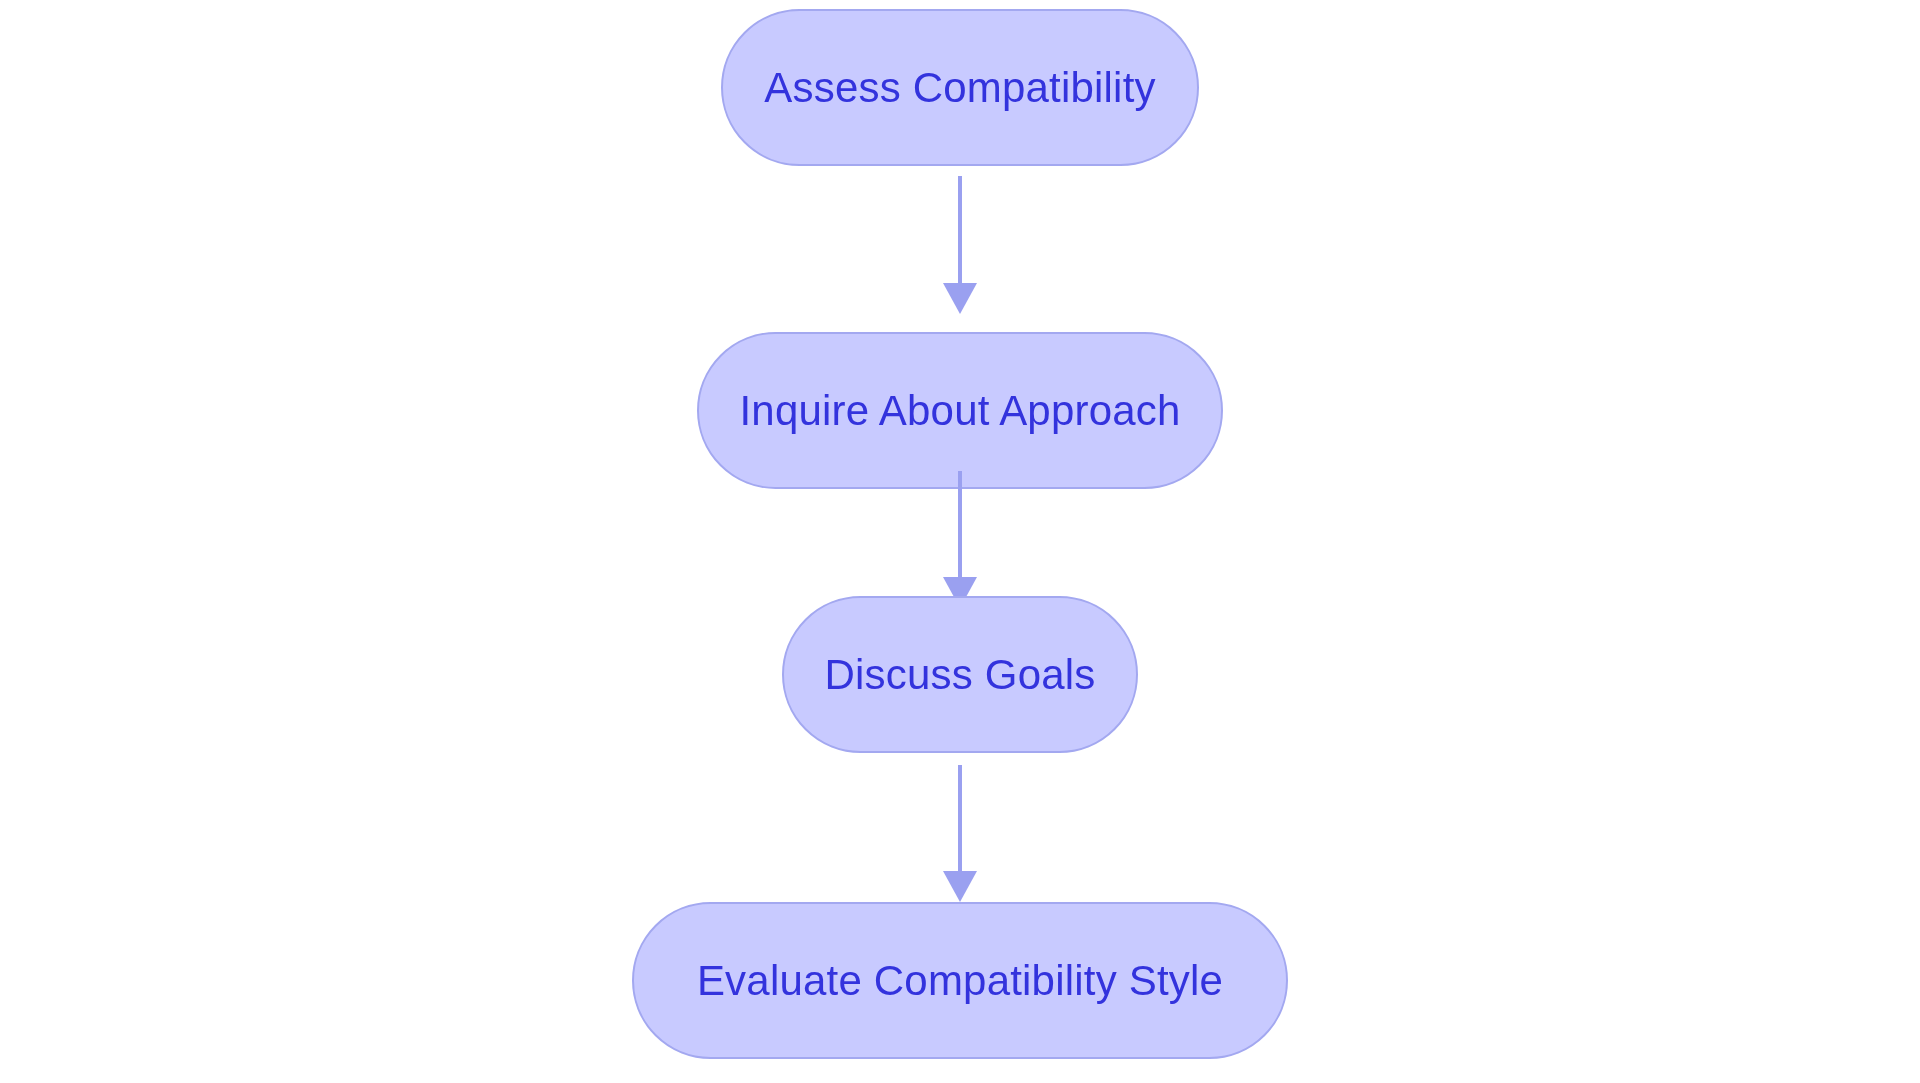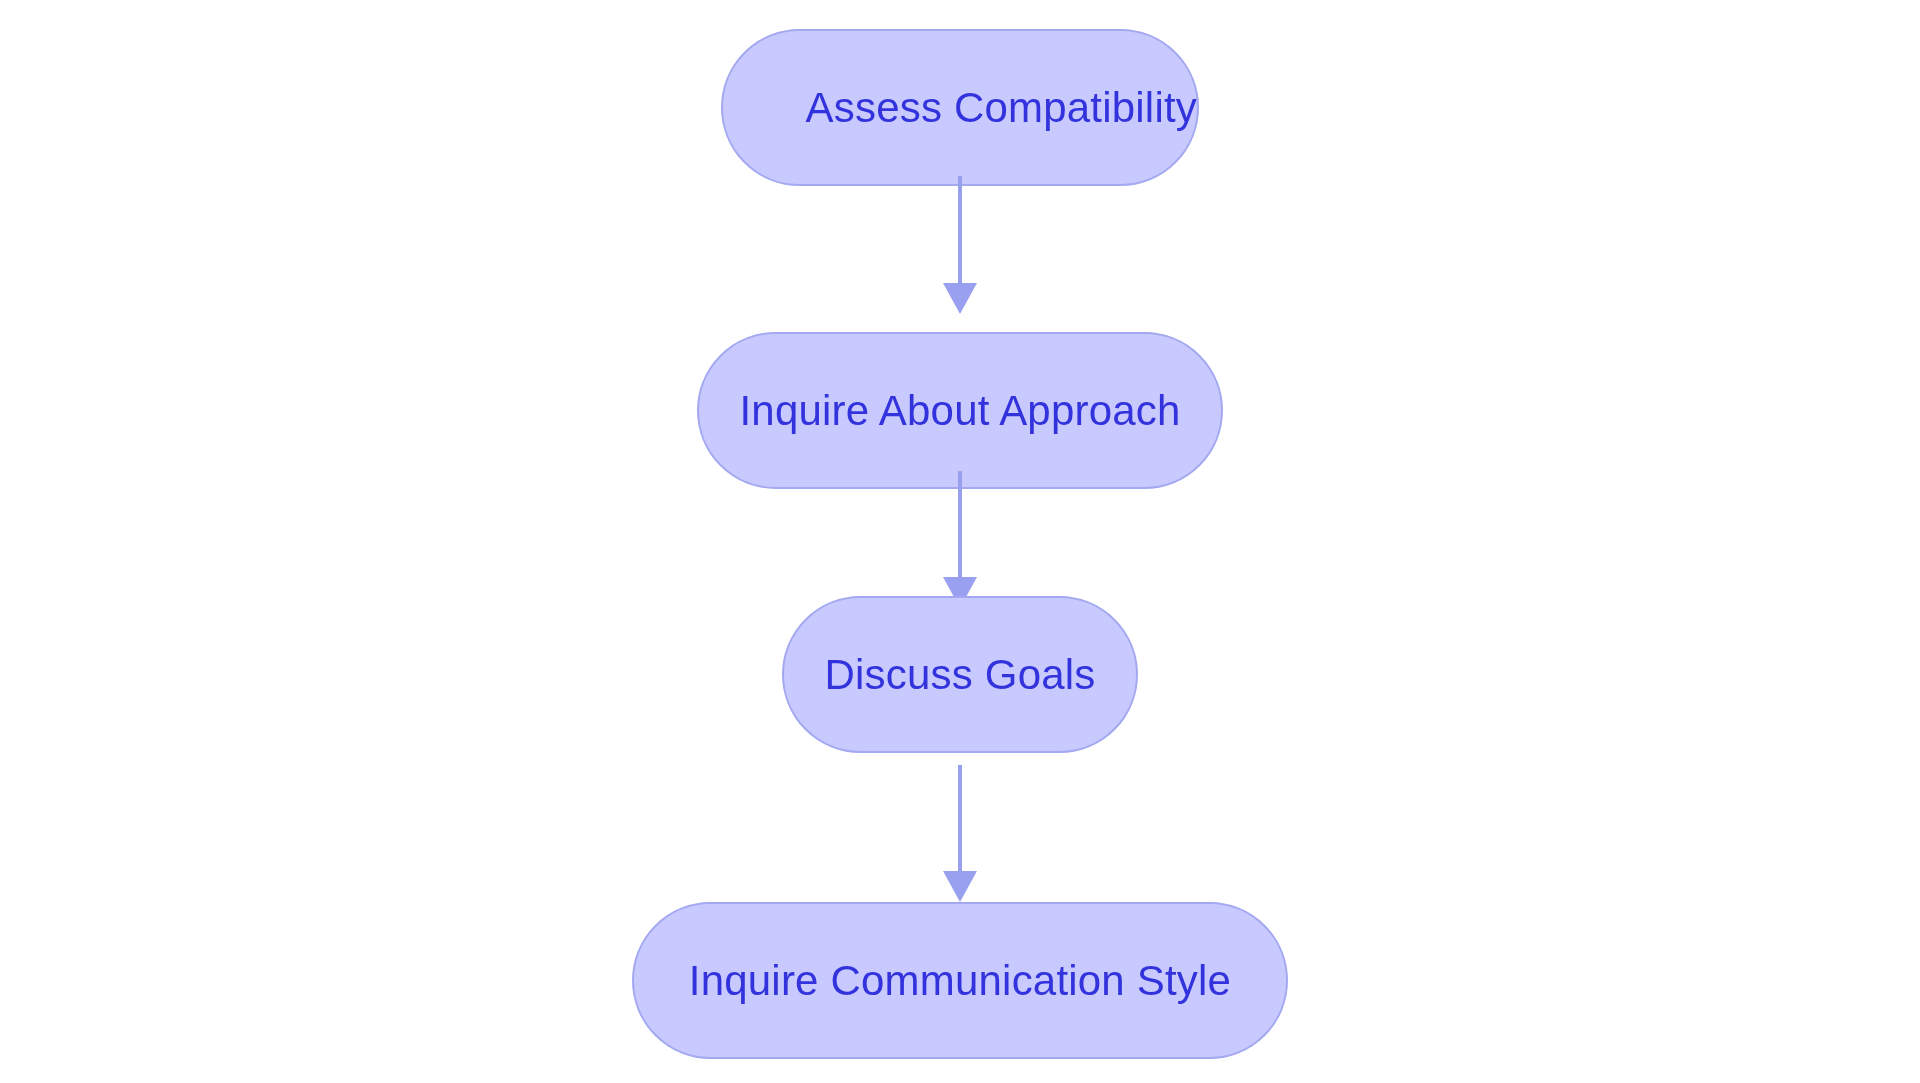--- a/index.html
+++ b/index.html
@@ -40,21 +40,21 @@
     color: #3333dd;
     font-family: "Liberation Sans", sans-serif;
     font-size: 42px;
     font-weight: 400;
     line-height: 1;
     letter-spacing: 0.2px;
     white-space: nowrap;
     user-select: none;
   }
 
-  #node-0 { top: 29px;  width: 478px; justify-content: flex-end; }
+  #node-0 { top: 9px;  width: 478px; }
   #node-1 { top: 332px; width: 526px; }
   #node-2 { top: 596px; width: 356px; }
   #node-3 { top: 902px; width: 656px; }
 
   
   .connector {
     position: absolute;
     left: 960px;
     transform: translateX(-50%);
     width: 36px;
@@ -114,16 +114,16 @@
   <div class="node" id="node-2">
     <span class="node-label">Discuss Goals</span>
   </div>
 
   <div class="connector" id="connector-2">
     <div class="line"></div>
     <div class="head"></div>
   </div>
 
   <div class="node" id="node-3">
-    <span class="node-label">Inquire Communication Style</span>
+    <span class="node-label">Evaluate Compatibility Style</span>
   </div>
 
 </div>
 
 </body></html>

